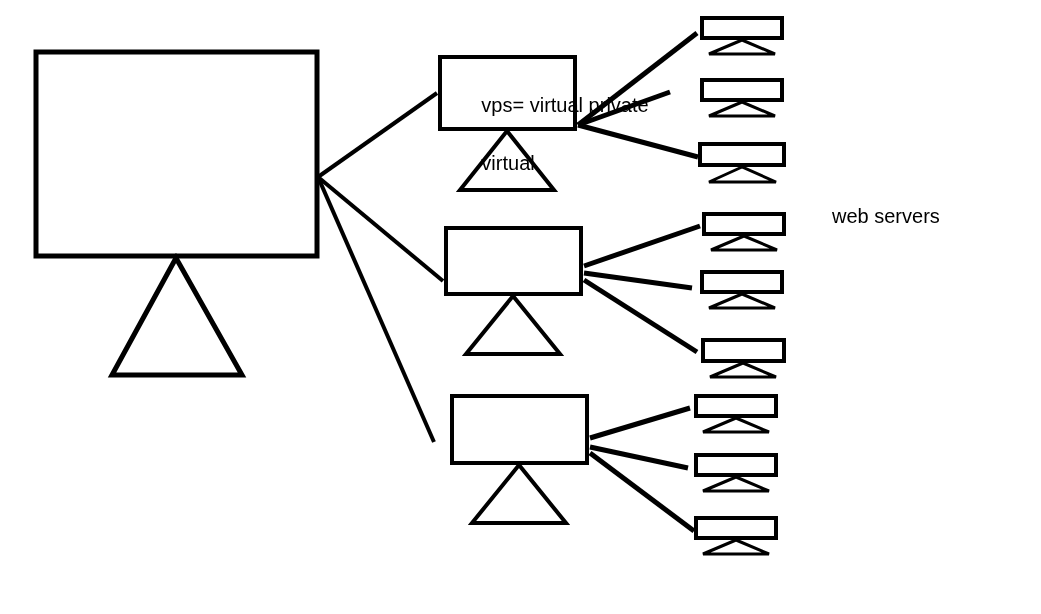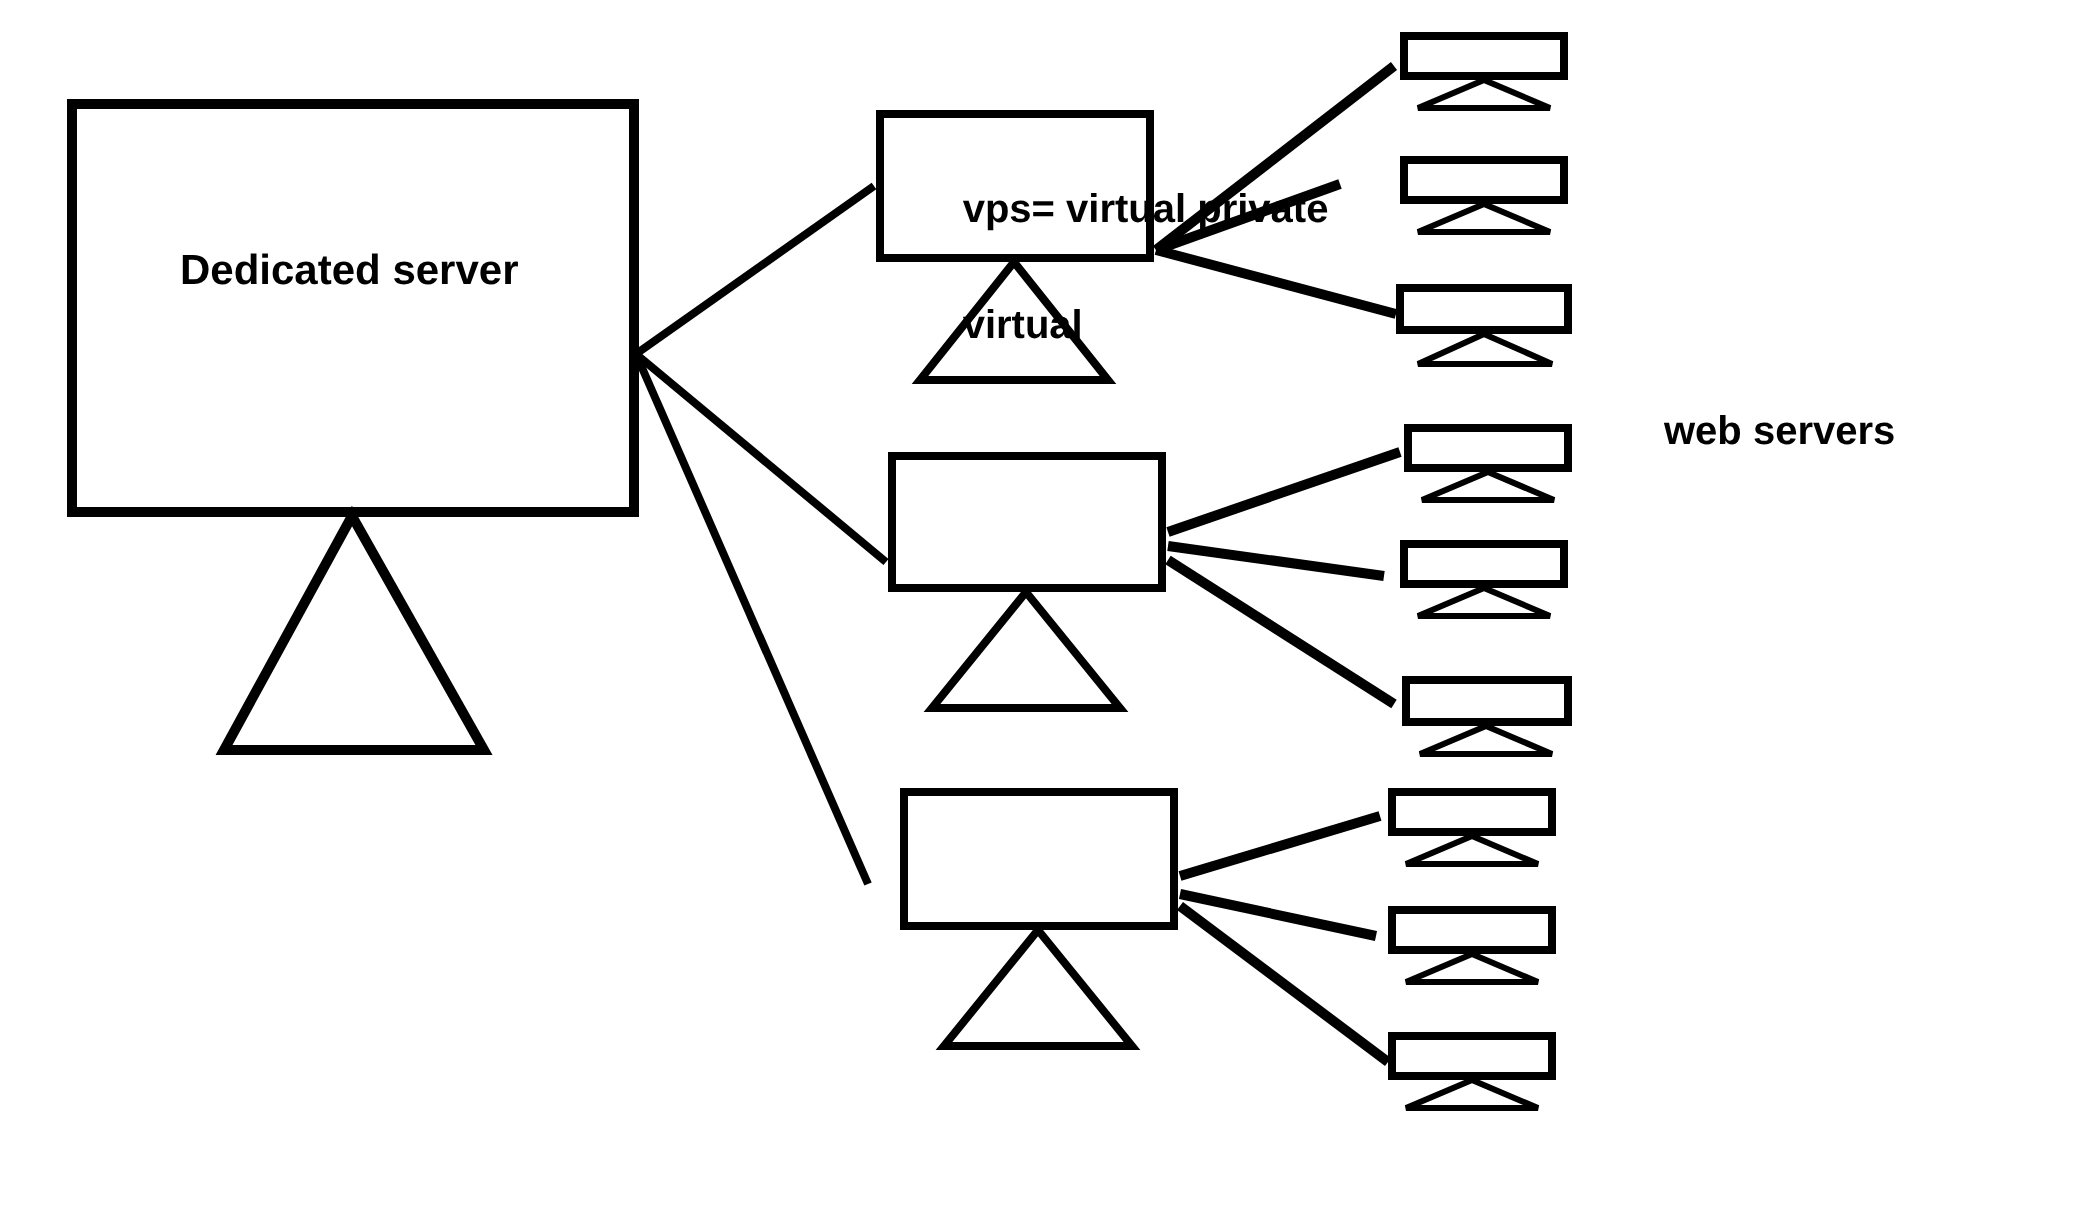--- a/index.html
+++ b/index.html
@@ -20,21 +20,21 @@
   #diagram-svg {
     position: absolute;
     left: 0;
     top: 0;
     width: 1041px;
     height: 614px;
   }
   .node-label {
     position: absolute;
     font-family: "Liberation Sans", sans-serif;
-    font-weight: bold;
+    font-weight: normal;
     color: #000000;
     white-space: pre;
     line-height: 1.45;
     pointer-events: none;
   }
   #dedicated-label {
     left: 90px;
     top: 121px;
     font-size: 21px;
   }
@@ -135,21 +135,20 @@
       <rect x="696" y="455" width="80" height="20" fill="#ffffff" stroke="#000000" stroke-width="4"></rect>
       <path d="M 736 477 L 703 491 L 769 491 Z" fill="none" stroke="#000000" stroke-width="3" stroke-linejoin="miter"></path>
     </g>
     <g>
       <rect x="696" y="518" width="80" height="20" fill="#ffffff" stroke="#000000" stroke-width="4"></rect>
       <path d="M 736 540 L 703 554 L 769 554 Z" fill="none" stroke="#000000" stroke-width="3" stroke-linejoin="miter"></path>
     </g>
 
   </svg>
 
-  <div class="node-label" id="dedicated-label">Dedicated server</div>
 
   <div id="vps-label-wrap">
     <div class="node-label" id="vps-label">
       <span>vps= virtual private</span><br>
       <span>virtual</span>
     </div>
   </div>
 
   <div class="node-label" id="webservers-label">web servers</div>
 

